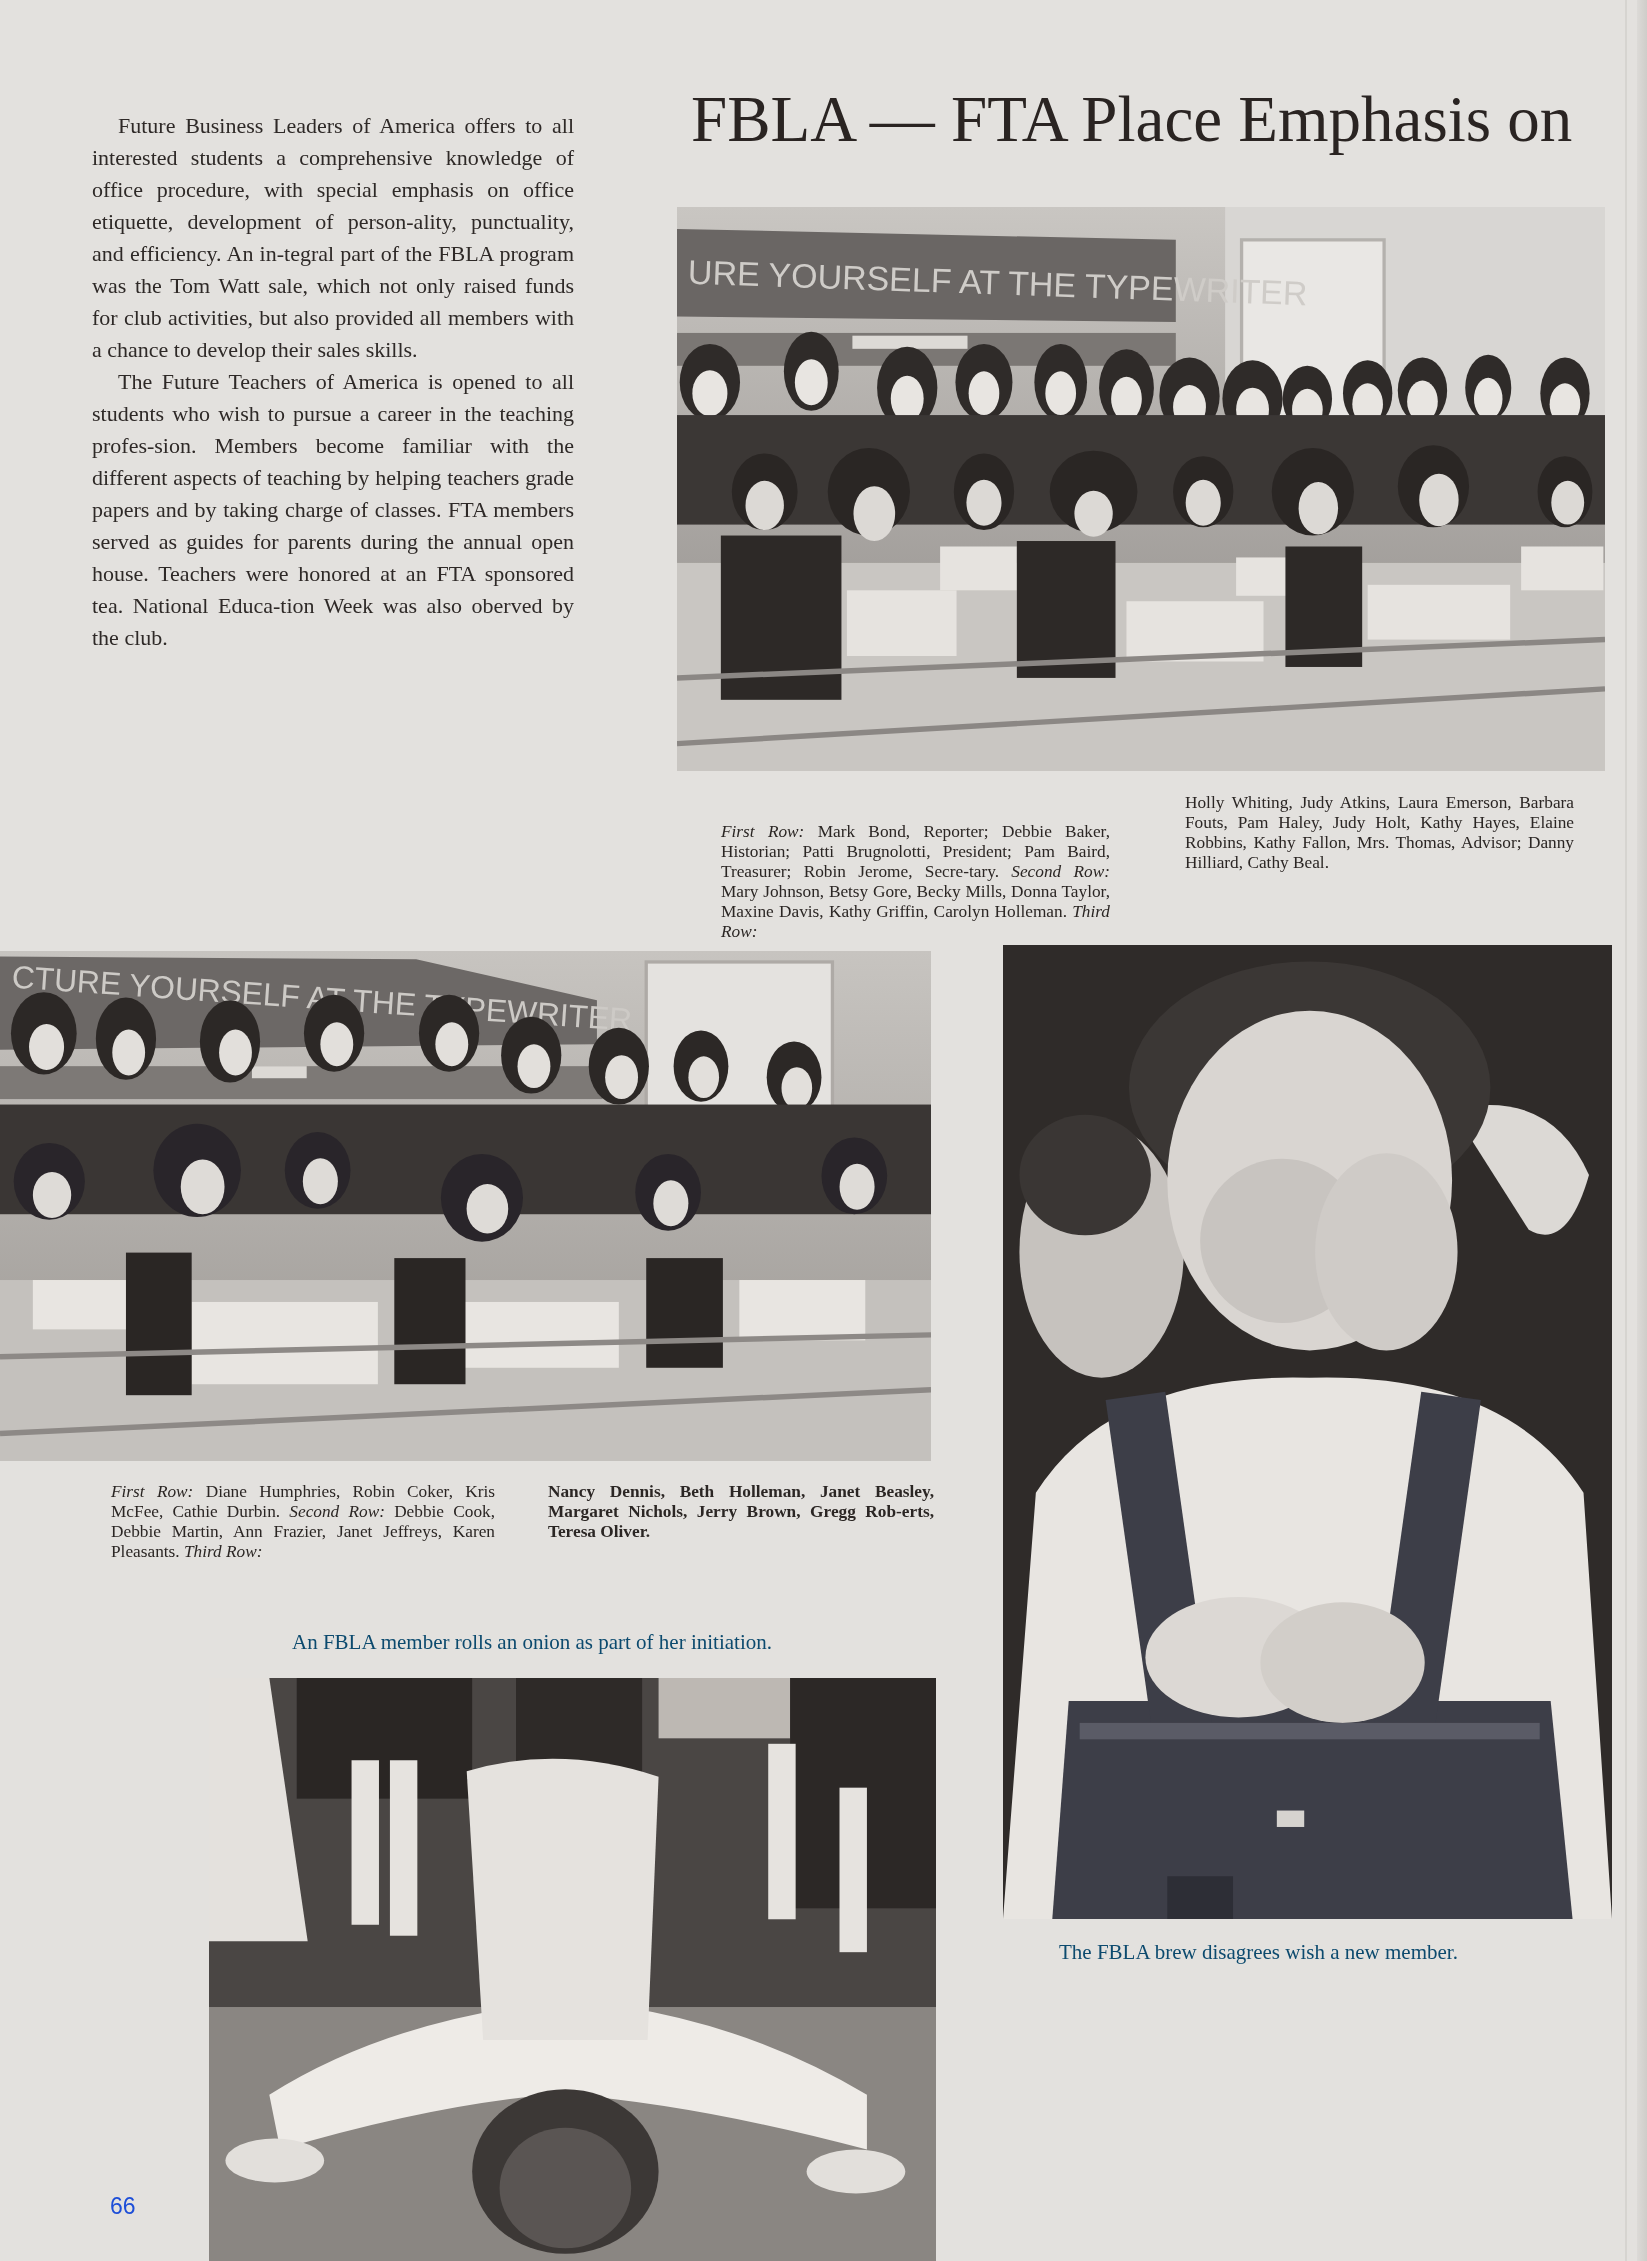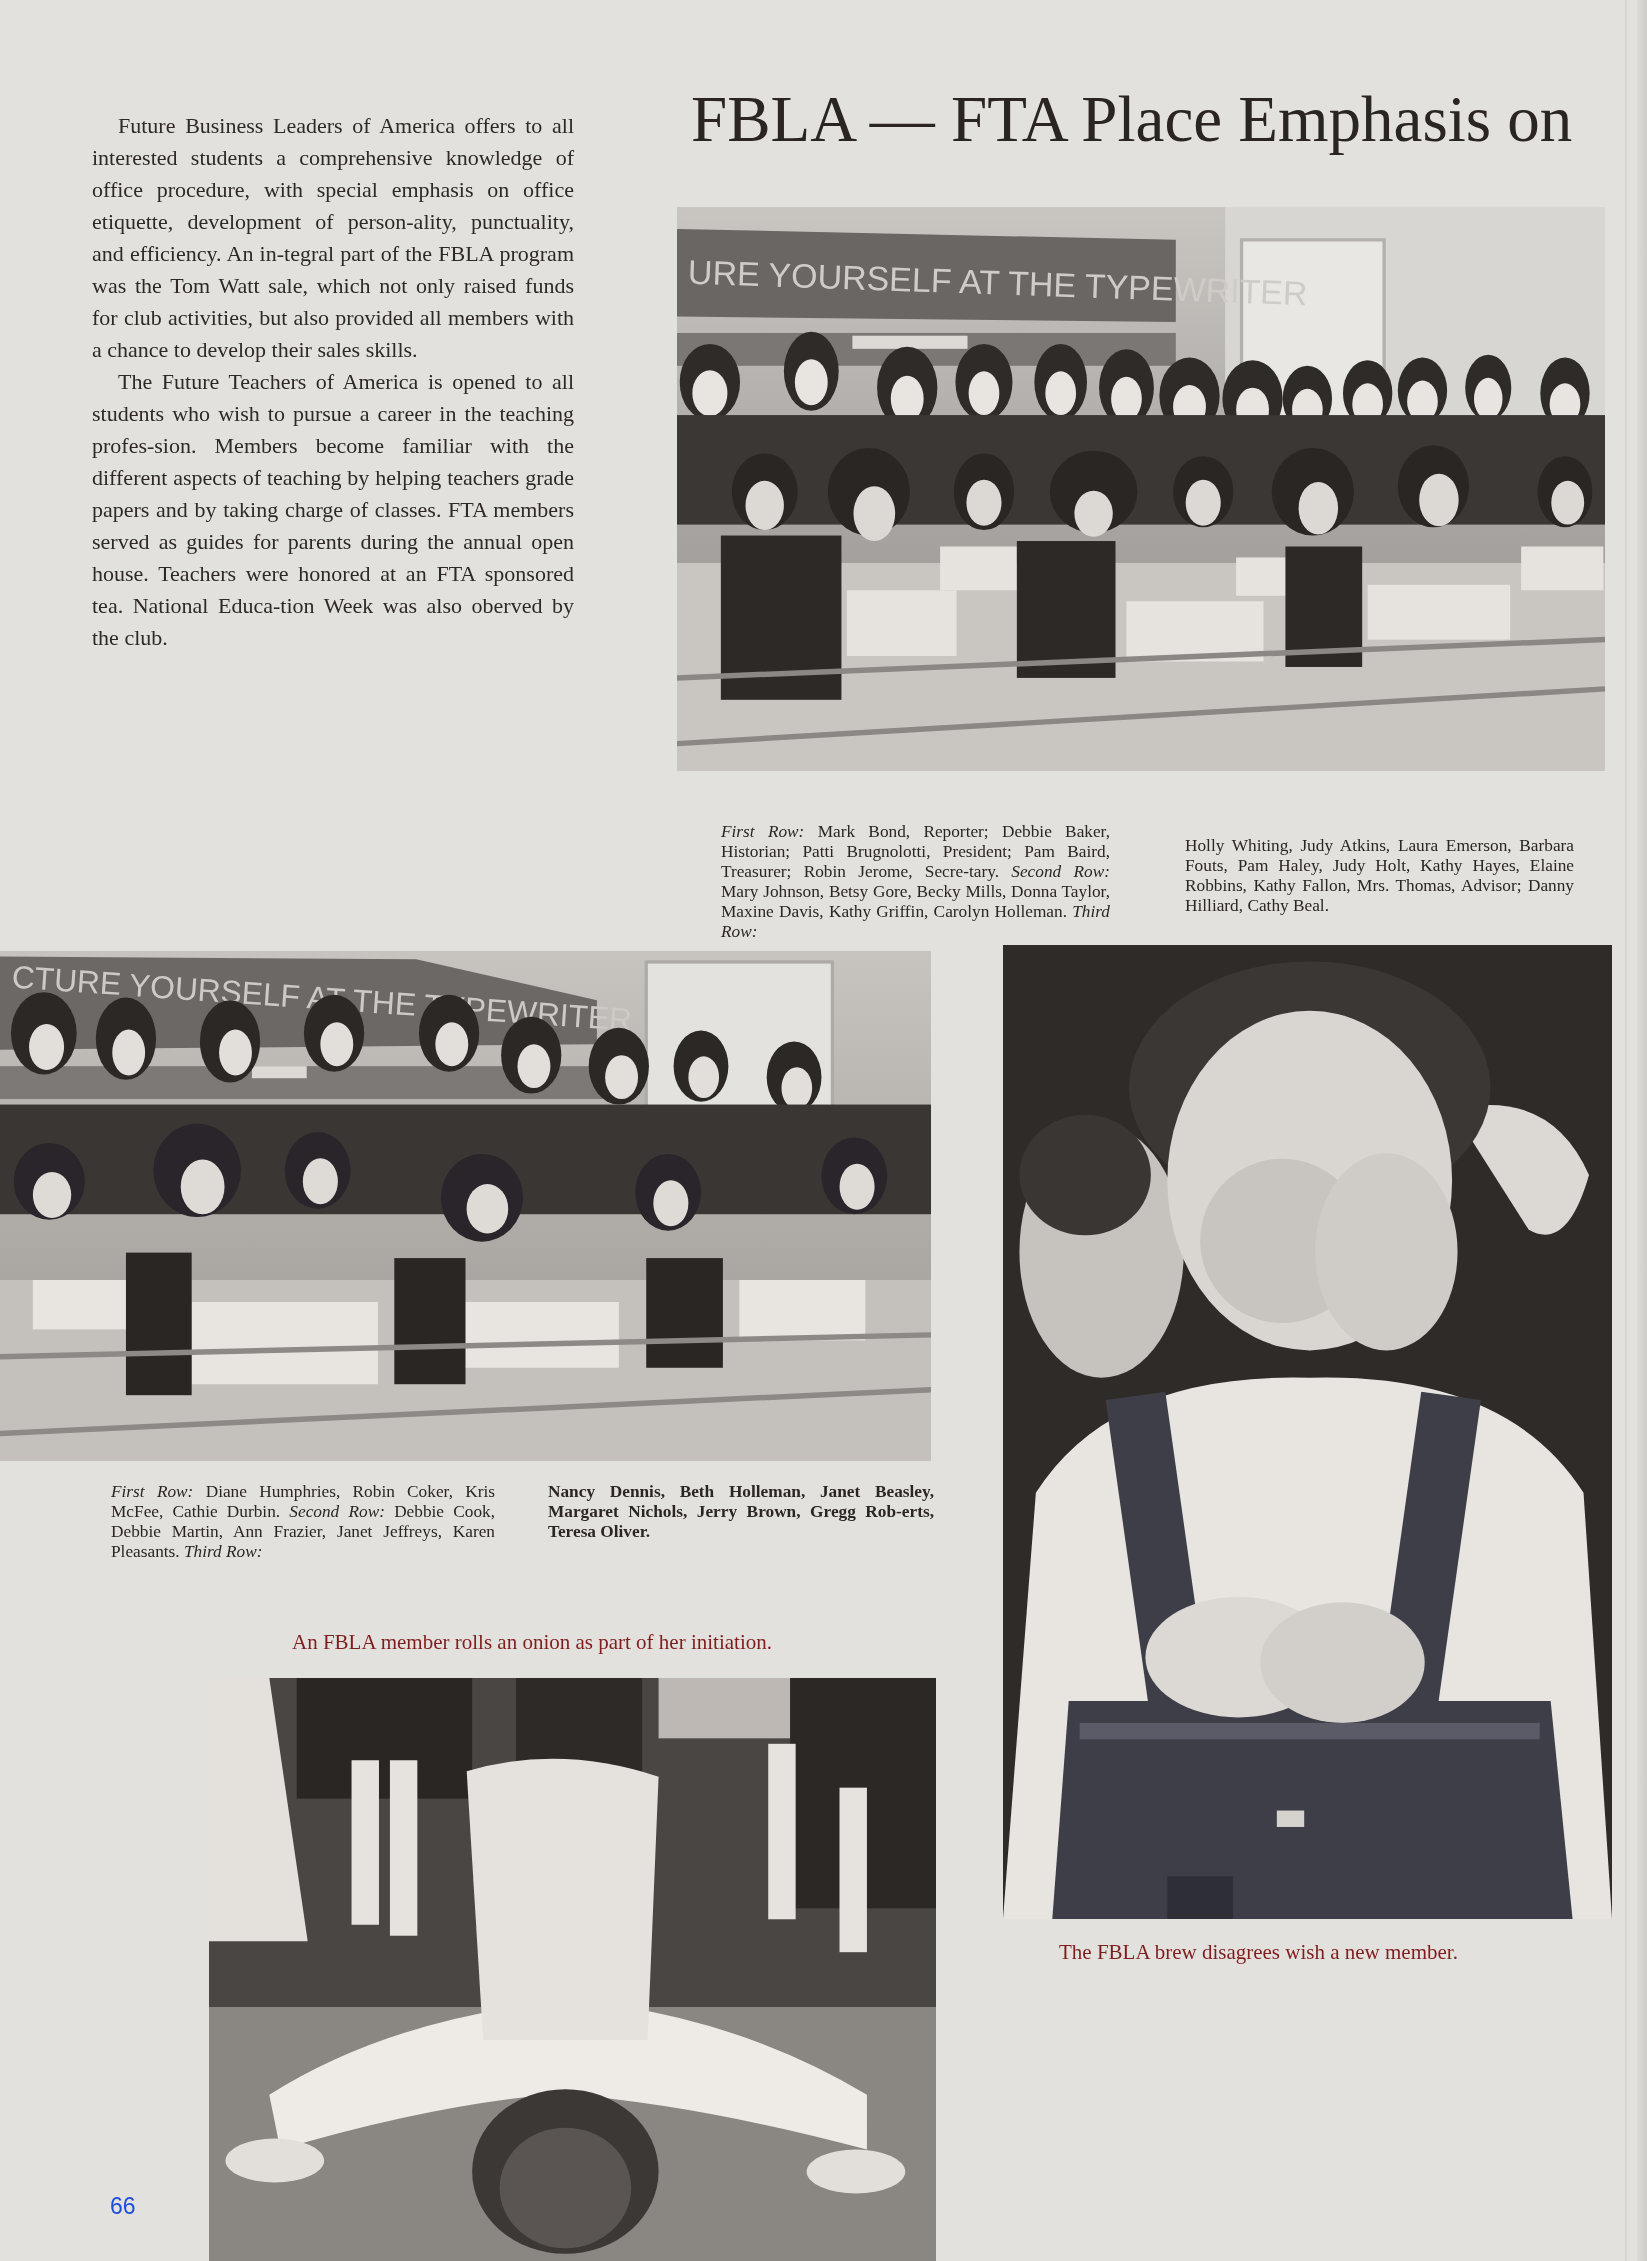--- a/index.html
+++ b/index.html
@@ -18,21 +18,21 @@
 
   .body-text { position:absolute; left:92px; top:110px; width:482px;
     font-size:22px; line-height:32px; text-align:justify; color:#2e2927; }
   .body-text p { margin:0; text-indent:26px; }
 
   .photo { position:absolute; overflow:hidden; }
   .photo svg { display:block; width:100%; height:100%; }
 
   .caption { position:absolute; font-size:17.3px; line-height:20px; text-align:justify; color:#2b2624; }
   .caption em { font-style:italic; }
-  .caption-single { position:absolute; font-size:21px; line-height:25px; white-space:nowrap; color:#7f1d1d; }
+  .caption-single { position:absolute; font-size:21px; line-height:25px; white-space:nowrap; color:#0c4a6e; }
 
   .page-num { position:absolute; left:110px; top:2193px; font-family:"Liberation Sans","DejaVu Sans",sans-serif;
     font-size:23px; color:#1d4ed8; }
 </style>
 </head>
 <body>
 
 <div class="right-edge-line"></div>
 <div class="right-shadow"></div>
 
@@ -126,21 +126,21 @@
     <g stroke="#8b8784" stroke-width="10">
       <line x1="0" y1="860" x2="1693" y2="790"></line>
         <line x1="0" y1="980" x2="1693" y2="880"></line>
     </g>
   </svg>
 </div>
 
 <div class="caption" style="left:721px; top:822px; width:389px;">
   <em>First Row:</em><span> Mark Bond, Reporter; Debbie Baker, Historian; Patti Brugnolotti, President; Pam Baird, Treasurer; Robin Jerome, Secre-tary. </span><em>Second Row:</em><span> Mary Johnson, Betsy Gore, Becky Mills, Donna Taylor, Maxine Davis, Kathy Griffin, Carolyn Holleman. </span><em>Third Row:</em>
 </div>
-<div class="caption" style="left:1185px; top:793px; width:389px;margin-top:43px;">Holly Whiting, Judy Atkins, Laura Emerson, Barbara Fouts, Pam Haley, Judy Holt, Kathy Hayes, Elaine Robbins, Kathy Fallon, Mrs. Thomas, Advisor; Danny Hilliard, Cathy Beal.</div>
+<div class="caption" style="left:1185px; top:793px; width:389px;">Holly Whiting, Judy Atkins, Laura Emerson, Barbara Fouts, Pam Haley, Judy Holt, Kathy Hayes, Elaine Robbins, Kathy Fallon, Mrs. Thomas, Advisor; Danny Hilliard, Cathy Beal.</div>
 
 <div class="photo" style="left:0px; top:951px; width:931px; height:510px; background:#7a7674;">
   <svg viewBox="0 0 1700 930" preserveAspectRatio="none">
     <defs>
       <linearGradient id="g2" x1="0" y1="0" x2="0" y2="1">
         <stop offset="0" stop-color="#c7c4c0"></stop>
           <stop offset="1" stop-color="#9a9692"></stop>
       </linearGradient>
     </defs>
     <rect width="1700" height="930" fill="url(#g2)"></rect>

